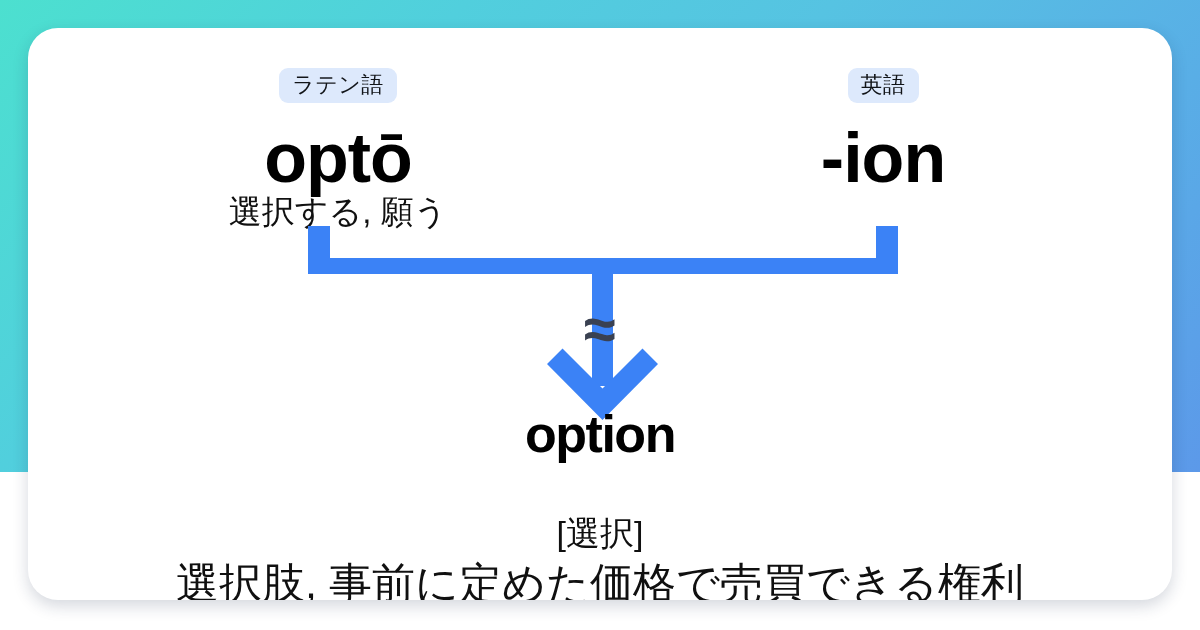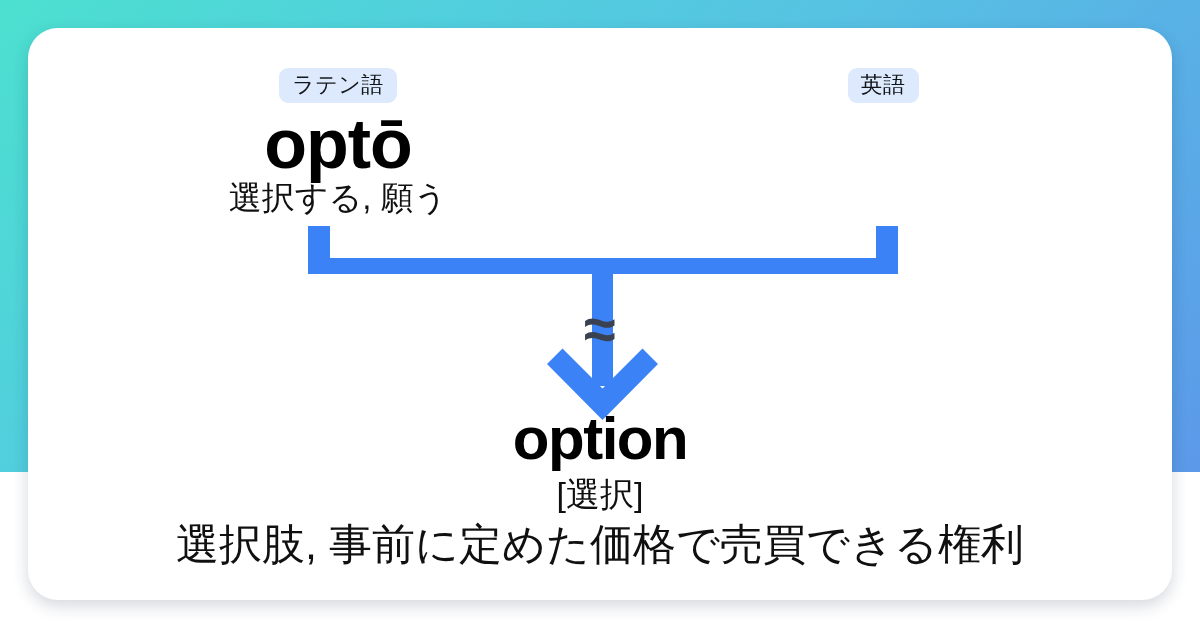--- a/index.html
+++ b/index.html
@@ -48,21 +48,21 @@
     color: #111418;
     border-radius: 9px;
     padding: 6px 13px 7px 13px;
     font-size: 22px;
     line-height: 1;
     letter-spacing: 0.5px;
     white-space: nowrap;
   }
 
   .morph-word {
-    margin-top: 4px;
+    margin-top: 18px;
     font-weight: bold;
     font-size: 70px;
     line-height: 1.06;
     color: #000000;
     letter-spacing: -1px;
     white-space: nowrap;
   }
 
   .morph-gloss {
     margin-top: -2px;
@@ -99,30 +99,31 @@
   #result-block {
     position: absolute;
     left: 0;
     right: 0;
     top: 378px;
     text-align: center;
   }
 
   #result-word {
     font-weight: bold;
-    font-size: 60px;
+    font-size: 52px;
     line-height: 1.1;
     color: #000000;
     letter-spacing: -1.5px;
   }
 
   #result-bracket-gloss {
     font-size: 34px;
     line-height: 1.3;
     color: #101010;
+    margin-top: 48px;
   }
 
   #result-gloss {
     font-size: 43px;
     line-height: 1.32;
     color: #101010;
   }
 </style>
 </head>
 <body>
@@ -132,20 +133,21 @@
   <div id="word-card">
 
     <div class="source-col" id="source-latin">
       <div class="lang-badge">ラテン語</div>
       <div class="morph-word">optō</div>
       <div class="morph-gloss">選択する, 願う</div>
     </div>
 
     <div class="source-col" id="source-english">
       <div class="lang-badge">英語</div>
+      <div class="morph-word">-ion</div>
     </div>
 
     <svg id="connector" viewBox="0 0 1144 572">
 
       <rect x="280" y="198" width="22" height="47" fill="#3b82f6"></rect>
 
       <rect x="848" y="198" width="22" height="47" fill="#3b82f6"></rect>
 
       <rect x="280" y="230" width="590" height="16" fill="#3b82f6"></rect>
 

